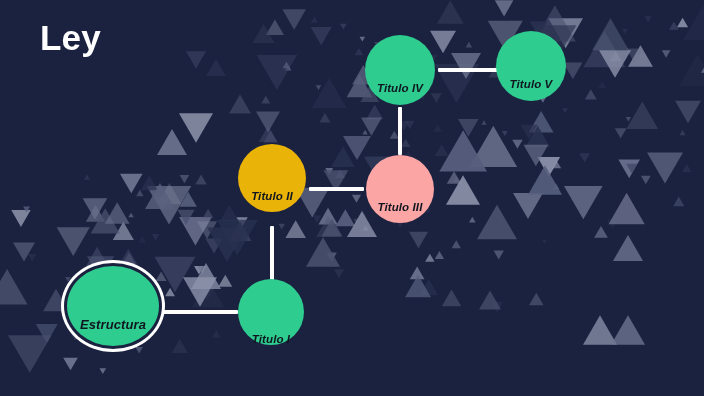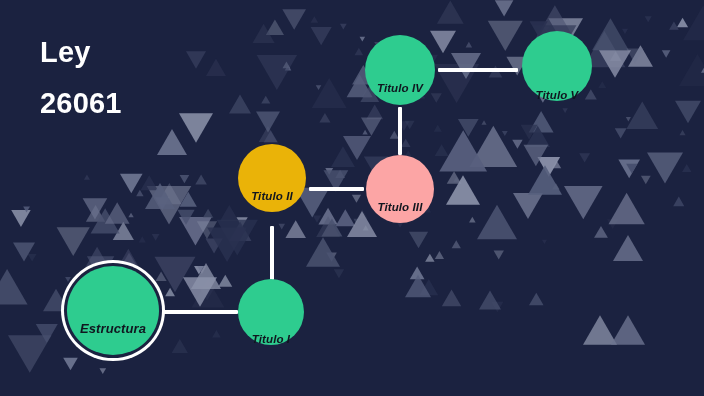--- a/index.html
+++ b/index.html
@@ -22,27 +22,26 @@
     height: 396px;
   }
   
   .title-block {
     position: absolute;
     left: 40px;
     top: 18px;
     width: 250px;
   }
   .title-line {
-    font-size: 29px;
+    font-size: 35px;
     font-weight: bold;
     color: #ffffff;
     line-height: 1.15;
     letter-spacing: 0.2px;
     white-space: nowrap;
-    margin-top: 18px;
   }
   .subtitle {
     margin-top: 24px;
     font-size: 12.3px;
     font-weight: bold;
     font-style: italic;
     color: #ffffff;
     line-height: 1.55;
     width: 225px;
   }
@@ -313,42 +312,41 @@
       <polygon points="186,51.34 206,51.34 196,68.66" fill="#39405f" opacity="0.7"></polygon>
       <polygon points="56,288.742 69,311.258 43,311.258" fill="#4a5270" opacity="0.7"></polygon>
       <polygon points="13,242.474 35,242.474 24,261.526" fill="#575f7d" opacity="0.7"></polygon>
       <polygon points="675,100.742 701,100.742 688,123.258" fill="#4a5270" opacity="0.7"></polygon>
       <polygon points="418,274.742 431,297.258 405,297.258" fill="#575f7d" opacity="0.75"></polygon>
       <polygon points="490,290.474 501,309.526 479,309.526" fill="#4a5270" opacity="0.7"></polygon>
     </svg>
 
   <div class="title-block">
     <div class="title-line">Ley</div>
-    <div class="title-line">26061</div>
   </div>
 
   <div id="diagram-layer">
       <div class="connector h" style="left: 163px; top: 310px; width: 75px;"></div>
       <div class="connector v" style="left: 270px; top: 226px; height: 54px;"></div>
       <div class="connector h" style="left: 309px; top: 187px; width: 55px;"></div>
       <div class="connector v" style="left: 398px; top: 107px; height: 48px;"></div>
       <div class="connector h" style="left: 438px; top: 68px; width: 80px;"></div>
-      <div class="node root" style="left: 67px; top: 266px; width: 92px; height: 89px; background: rgb(46, 204, 143);">
+      <div class="node root" style="left: 67px; top: 266px; width: 92px; height: 80px; background: rgb(46, 204, 143);">
         <span class="node-label">Estructura</span>
       </div>
       <div class="node" style="left: 238px; top: 279px; width: 66px; height: 66px; background: rgb(46, 204, 143); align-items: flex-end;">
         <span class="node-label">Titulo I</span>
       </div>
       <div class="node" style="left: 238px; top: 144px; width: 68px; height: 68px; background: #eab308;">
         <span class="node-label">Titulo II</span>
       </div>
       <div class="node" style="left: 366px; top: 155px; width: 68px; height: 68px; background: #fca5a5;">
         <span class="node-label">Titulo III</span>
       </div>
       <div class="node" style="left: 365px; top: 35px; width: 70px; height: 70px; background: rgb(46, 204, 143);">
         <span class="node-label">Titulo IV</span>
       </div>
-      <div class="node" style="left: 522px; top: 31px; width: 70px; height: 70px; background: rgb(46, 204, 143); align-items: flex-end;">
+      <div class="node" style="left: 496px; top: 31px; width: 70px; height: 70px; background: rgb(46, 204, 143);">
         <span class="node-label">Titulo V</span>
       </div>
     </div>
 
 </div>
 
 </body></html>

